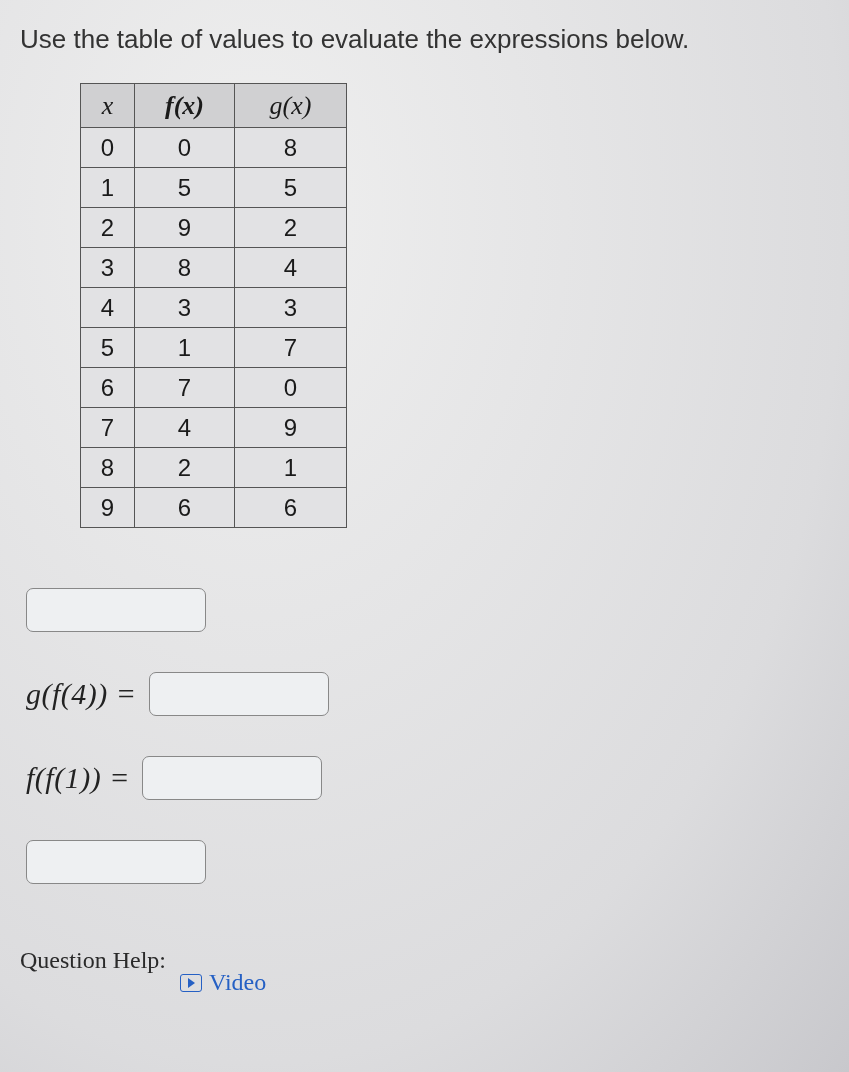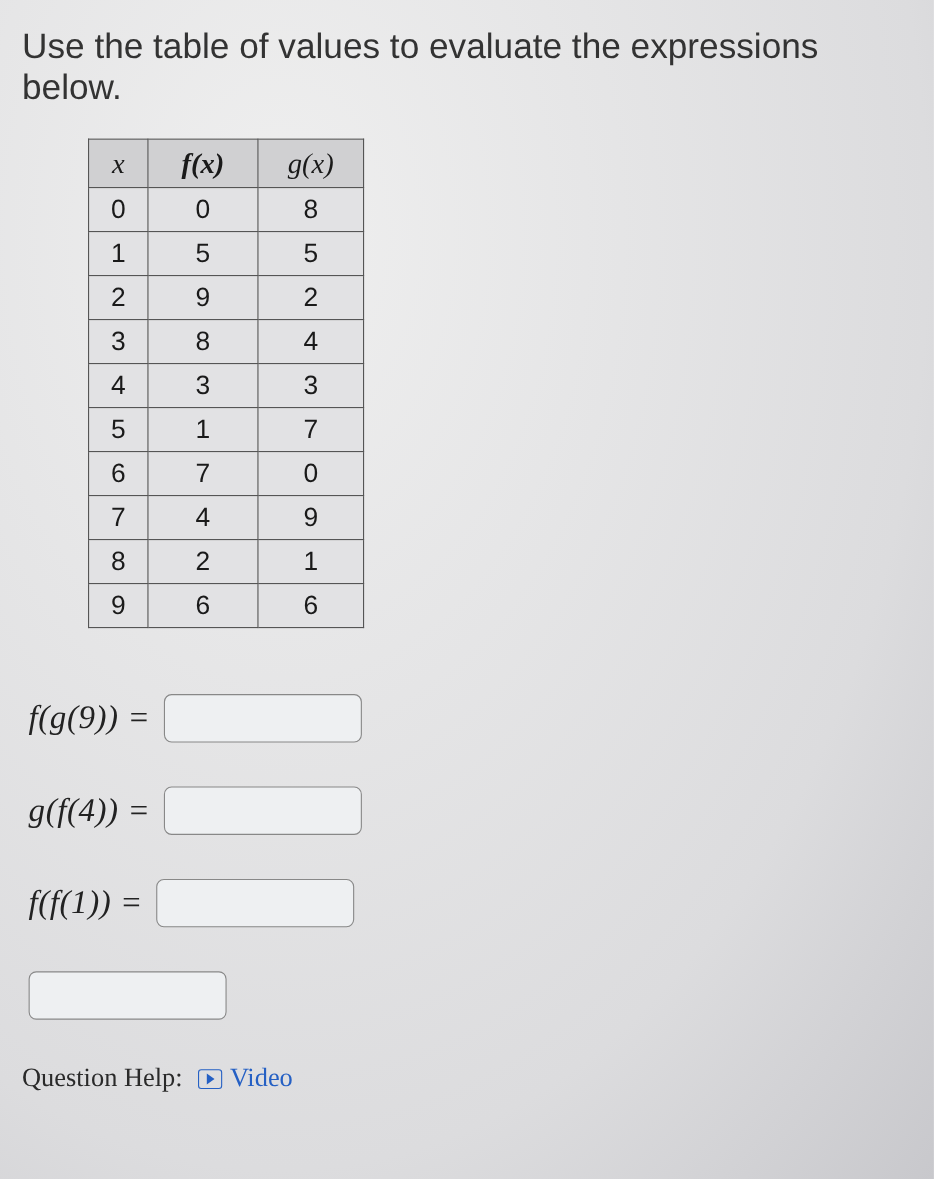--- a/index.html
+++ b/index.html
@@ -7,21 +7,21 @@
     margin: 0;
     padding: 24px 20px;
     font-family: Georgia, 'Times New Roman', serif;
     background: #e8e8ea;
     background: radial-gradient(ellipse at 30% 20%, #efefef 0%, #dcdcde 70%, #c8c8cc 100%);
     color: #2a2a2a;
     width: 849px;
     min-height: 1072px;
   }
   .instruction {
-    font-size: 32px;
+    font-size: 26px;
     color: #333;
     margin-bottom: 28px;
     font-family: -apple-system, 'Segoe UI', Arial, sans-serif;
   }
   .table-wrap { margin-left: 60px; margin-bottom: 60px; }
   table {
     border-collapse: collapse;
     background: transparent;
   }
   th, td {
@@ -35,21 +35,21 @@
     background: #d0d0d2;
     font-weight: normal;
     height: 44px;
     font-family: 'Times New Roman', serif;
     font-style: italic;
     font-size: 26px;
   }
   td { height: 40px; background: #e2e2e4; }
   .col-x { width: 54px; }
   .col-fx { width: 100px; font-weight: bold; }
-  .col-gx { width: 96px; }
+  .col-gx { width: 112px; }
   .expressions { margin-left: 6px; }
   .expr-row {
     display: flex;
     align-items: center;
     margin-bottom: 40px;
     font-family: 'Times New Roman', serif;
     font-size: 30px;
     font-style: italic;
     color: #222;
   }
@@ -72,20 +72,21 @@
     align-items: center;
     gap: 14px;
     margin-top: 6px;
   }
   .video-link {
     color: #2560c4;
     display: inline-flex;
     align-items: center;
     gap: 7px;
     cursor: pointer;
+    margin-top: 45px;
   }
   .play-icon {
     width: 22px;
     height: 18px;
     border: 1.6px solid #2560c4;
     border-radius: 3px;
     display: inline-flex;
     align-items: center;
     justify-content: center;
   }
@@ -162,21 +163,20 @@
           <td>9</td>
           <td>6</td>
           <td>6</td>
         </tr>
     </tbody>
   </table>
 </div>
 
 <div class="expressions">
   <div class="expr-row">
-    <span class="expr-label">f(g(9)) =</span>
     <input class="answer-input" value="" style="">
   </div>
   <div class="expr-row">
     <span class="expr-label">g(f(4)) =</span>
     <input class="answer-input" value="" style="">
   </div>
   <div class="expr-row">
     <span class="expr-label">f(f(1)) =</span>
     <input class="answer-input" value="" style="">
   </div>

